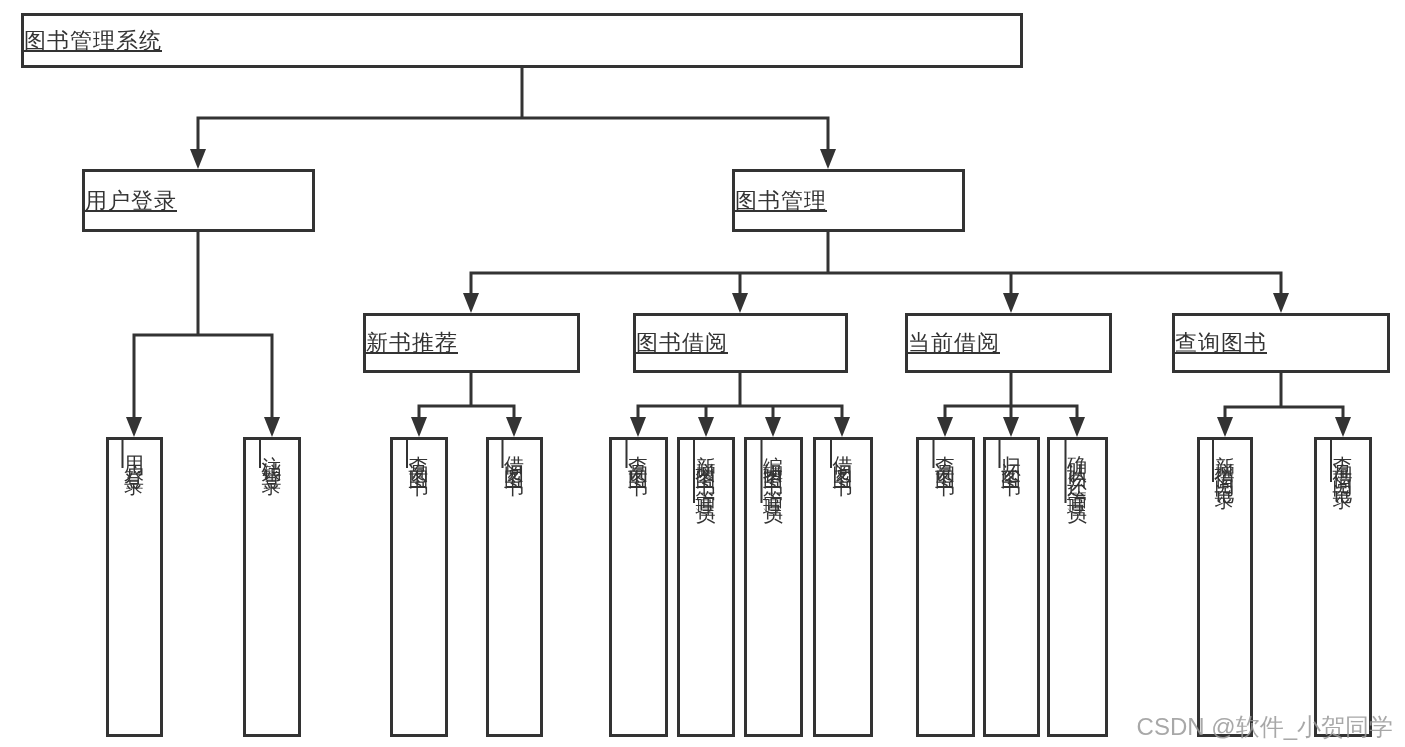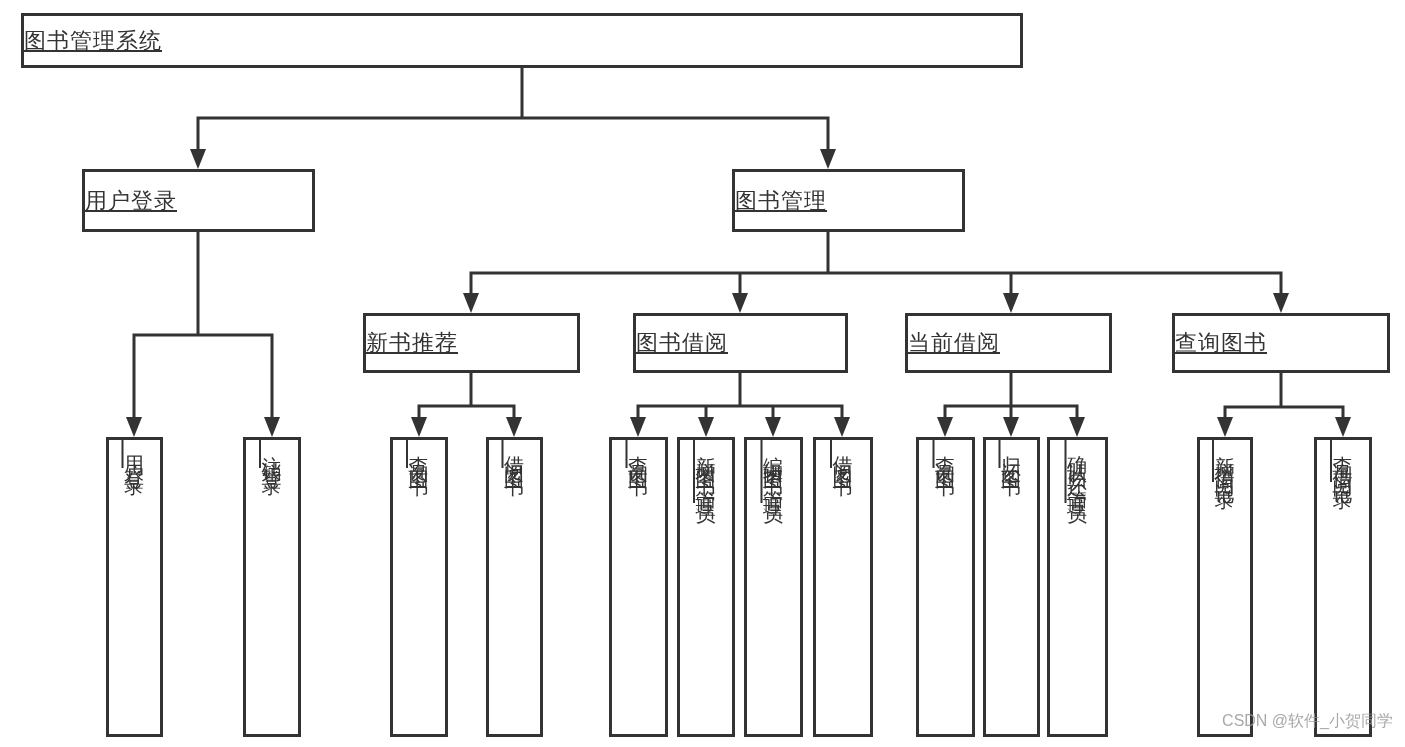--- a/index.html
+++ b/index.html
@@ -35,21 +35,21 @@
     text-orientation:mixed;
     font-size:20px;
     letter-spacing:7px;
     line-height:1;
   }
   .leaf{top:437px;height:300px;}
   .watermark{
     position:absolute;
     top:711px;
     right:12px;
-    font-size:16px;
+    font-size:24px;
     color:#9a9a9a;
     opacity:0.85;
     z-index:5;
     white-space:nowrap;
   }
 </style>
 </head>
 <body>
 
 <div class="stage">

